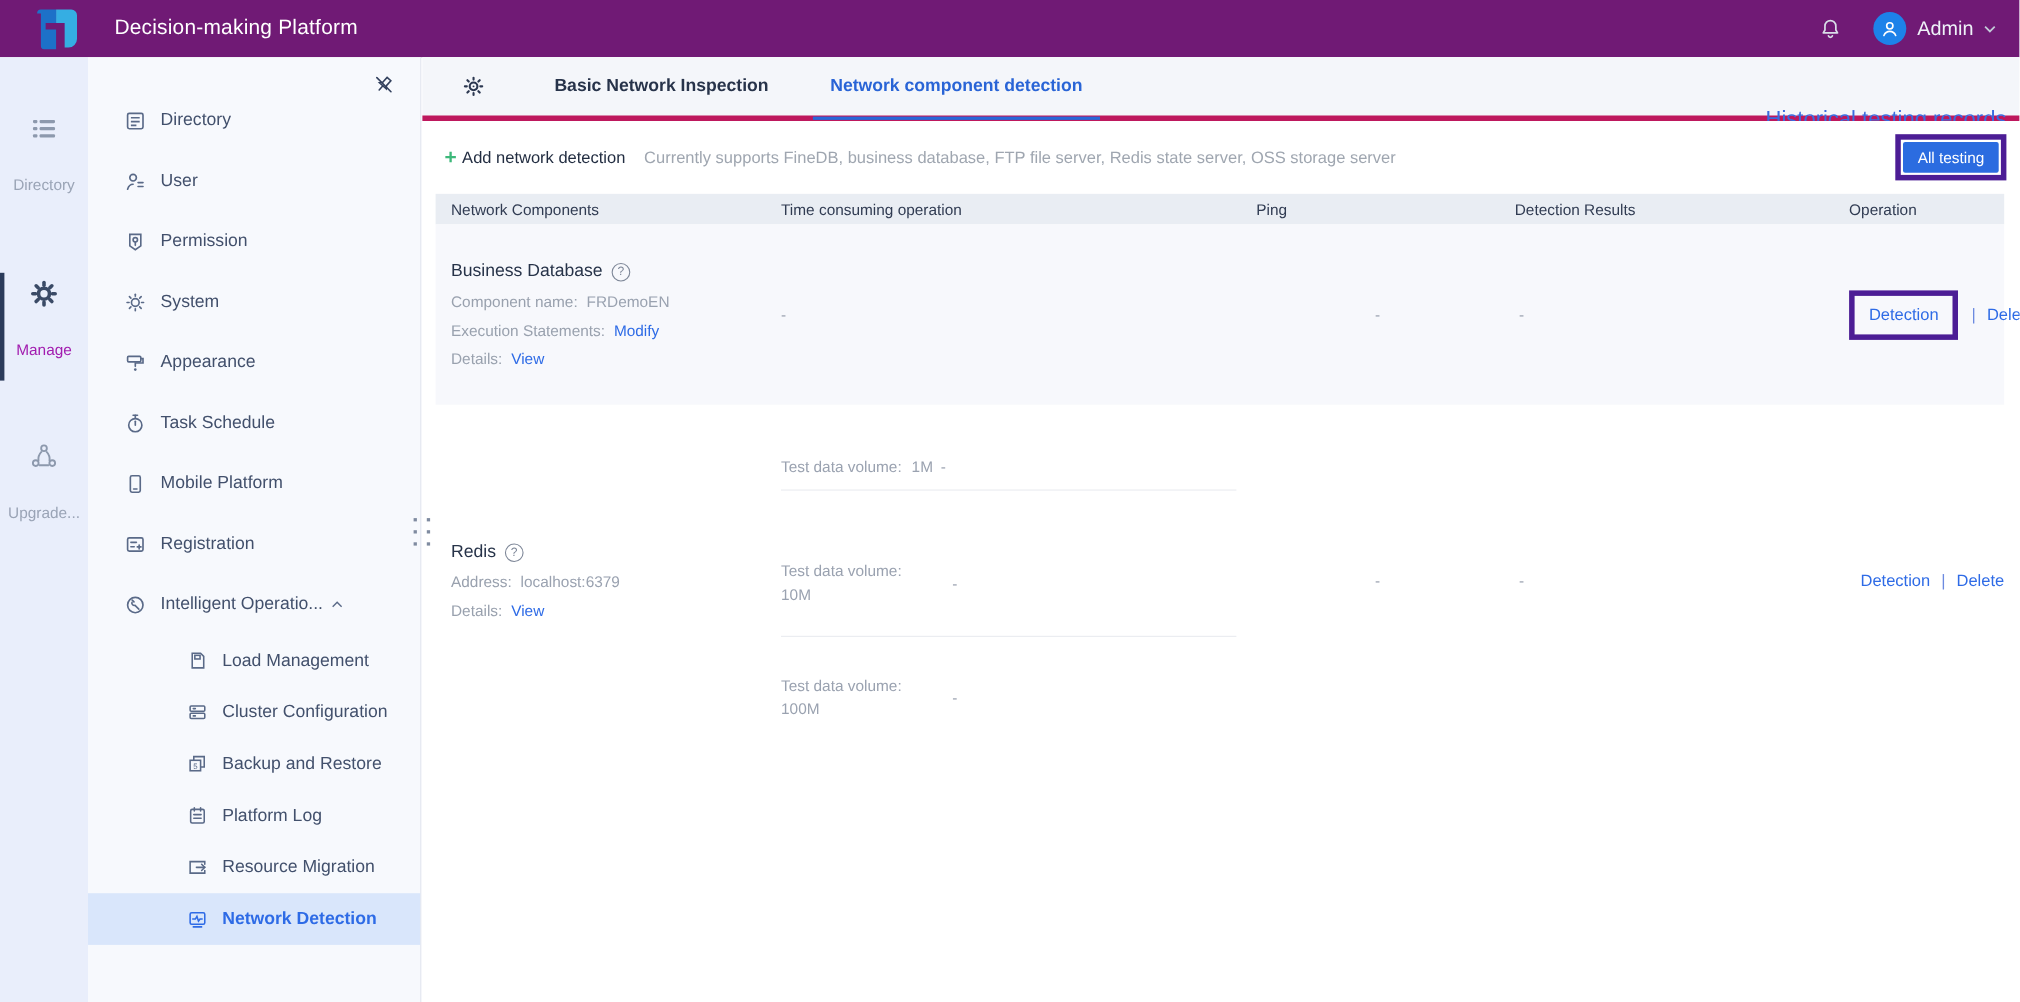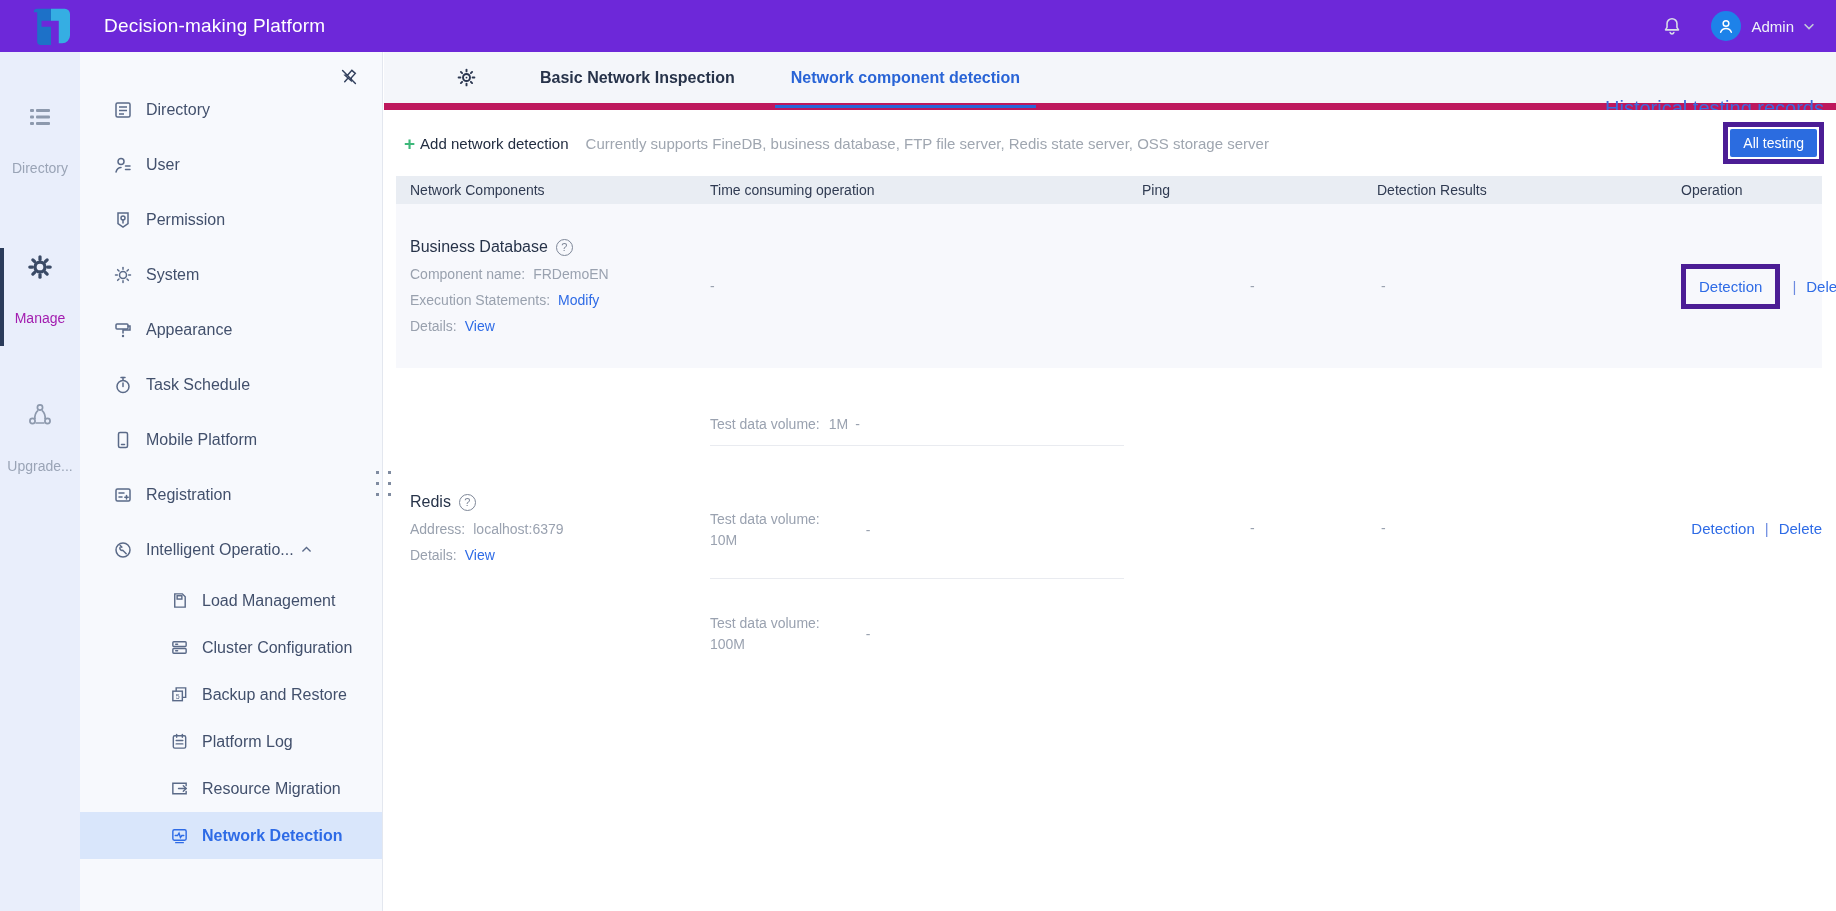--- a/index.html
+++ b/index.html
@@ -6,29 +6,29 @@
   html,body { width: 1836px; height: 911px; }
   body {
     font-family: "Liberation Sans", sans-serif;
     position: relative; overflow: hidden; background: #fff; color: #333;
   }
   svg { display:block; }
 
   
   .topbar {
     position: absolute; left:0; top:0; width:1836px; height:52px;
-    background:#6d28d9; display:flex; align-items:center; color:#fff;
+    background:#701a75; display:flex; align-items:center; color:#fff;
   }
   .logo { margin-left:30px; width:42px; height:38px; }
   .app-title { margin-left:32px; font-size:19px; font-weight:400; color:#fff; letter-spacing:.2px; }
   .topbar-right { margin-left:auto; display:flex; align-items:center; margin-right:20px; }
   .bell-btn { width:22px; height:22px; color:#d9dee8; cursor:pointer; }
   .user-chip { display:flex; align-items:center; margin-left:28px; cursor:pointer; }
   .avatar { width:30px; height:30px; border-radius:50%; background:#1d82e9; display:flex; align-items:center; justify-content:center; }
-  .user-name { margin-left:10px; font-size:15px; color:#eef2f8; }
+  .user-name { margin-left:10px; font-size:18px; color:#eef2f8; }
   .user-caret { margin-left:8px; color:#c2cad8; }
 
   
   .rail { position:absolute; left:0; top:52px; width:80px; bottom:0; background:#e9eefb; }
   .rail-indicator { position:absolute; left:0; top:196px; width:4px; height:98px; background:#2b3b5a; }
   .rail-item { position:absolute; width:80px; text-align:center; cursor:pointer; }
   .rail-item .ricon { height:26px; display:flex; justify-content:center; color:#8d99ad; }
   .rail-item .rlabel { margin-top:30px; font-size:14px; color:#9aa4b6; }
   .rail-item.active .ricon { color:#3a4a66; }
   .rail-item.active .rlabel { color:#a21caf; }
@@ -58,22 +58,22 @@
     position:absolute; left:373px; top:468px; width:21px; height:31px; z-index:5;
     display:grid; grid-template-columns:3px 3px; grid-auto-rows:3px; gap:8px 9px;
     align-content:center; justify-content:center; cursor:ew-resize;
   }
   .drag-handle i { background:#7f8ba0; }
 
   
   .main { position:absolute; left:384px; top:52px; right:0; bottom:0; background:#fff; }
 
   .tabstrip {
-    position:relative; height:58px; background:#f4f6fa; border-bottom:7px solid #be185d;
-    display:flex; align-items:center;padding-left:36px;
+    position:relative; height:58px; background:#f4f6fa; border-bottom:5px solid #be185d;
+    display:flex; align-items:center;
   }
   .tab-gear { margin-left:36px; width:21px; height:21px; color:#2b3750; cursor:pointer; }
   .tab { font-size:16px; font-weight:bold; color:#27334a; height:58px; display:flex; align-items:center; padding:0 9px; cursor:pointer; position:relative; }
   .tab.first { margin-left:54px; }
   .tab.second { margin-left:38px; color:#2964d6; }
   .tab.second::after { content:""; position:absolute; left:-7px; right:-7px; bottom:-1px; height:3px; background:#2867d8; }
   .records-link { position:absolute; right:12px; top:50%; transform:translateY(-50%); font-size:20px; color:#3a6ce0; cursor:pointer;margin-top:30px; }
 
   .toolbar { position:relative; height:66px; display:flex; align-items:center; background:#fff; }
   .add-btn { margin-left:20px; display:flex; align-items:center; font-size:15px; color:#222d41; cursor:pointer; }

